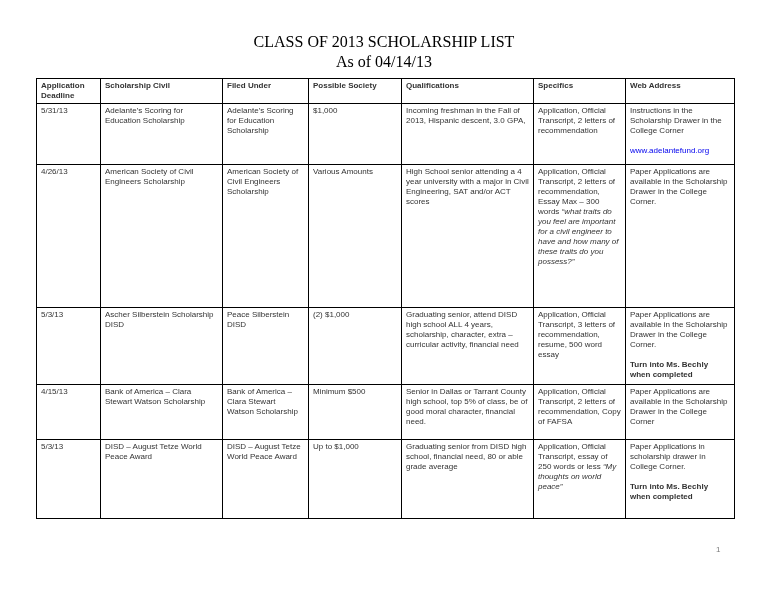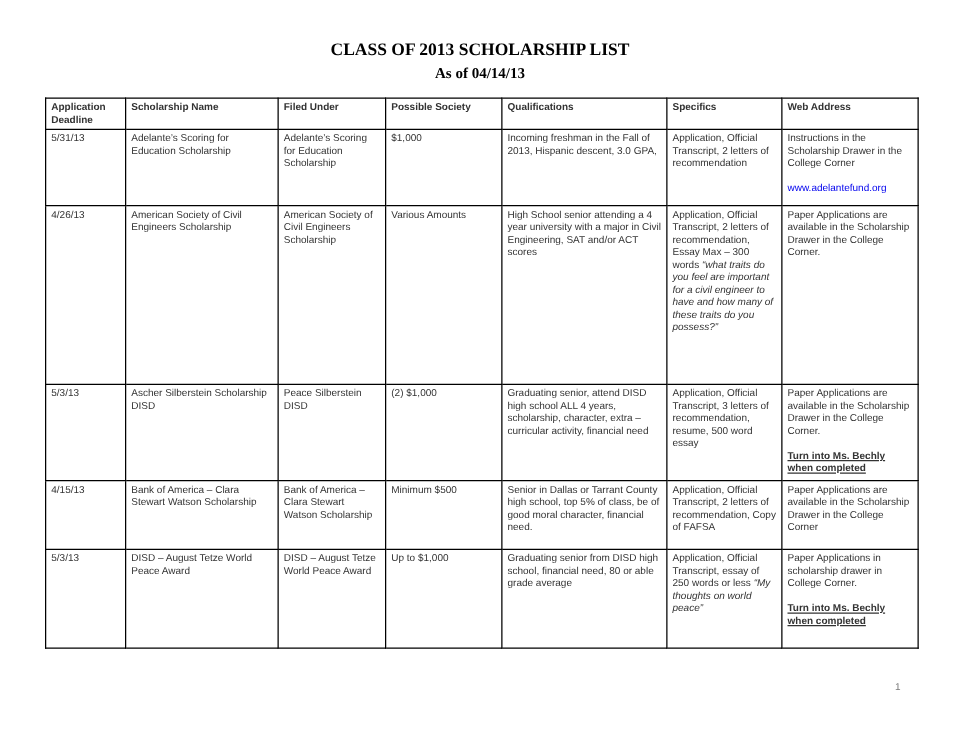--- a/index.html
+++ b/index.html
@@ -7,25 +7,25 @@
     width: 768px; height: 593px;
     background: #ffffff;
     position: relative;
     overflow: hidden;
     font-family: "Liberation Sans", sans-serif;
     color: #333333;
   }
   .doc-header { padding-top: 33px; text-align: center; }
   .doc-title {
     font-family: "Liberation Serif", serif;
-    font-weight: bold; font-size: 14px; color: #000000;
+    font-weight: normal; font-size: 16px; color: #000000;
   }
   .doc-subtitle {
     font-family: "Liberation Serif", serif;
-    font-weight: bold; font-size: 12px; color: #000000;
+    font-weight: normal; font-size: 16px; color: #000000;
     margin-top: 2px;
   }
   table.scholarship-table {
     position: absolute; left: 36px; top: 78px;
     width: 698px;
     border-collapse: collapse; table-layout: fixed;
     font-size: 8px; line-height: 1.25;
   }
   .scholarship-table th, .scholarship-table td {
     border: 1px solid #000000;
@@ -34,21 +34,21 @@
     overflow: hidden;
     word-wrap: break-word;
   }
   .scholarship-table th { font-weight: bold; color: #333333; height: 18px; }
   tbody tr:nth-child(1) td { height: 56px; }
   tbody tr:nth-child(2) td { height: 138px; }
   tbody tr:nth-child(3) td { height: 72px; }
   tbody tr:nth-child(4) td { height: 50px; }
   tbody tr:nth-child(5) td { height: 74px; }
   .italic-quote { font-style: italic; }
-  .web-bold { font-weight: bold; text-decoration: underline; }
+  .web-bold { font-weight: bold; }
   .cell-spacer { height: 10px; }
   a.web-link { color: #0000EE; cursor: pointer; }
   .page-number {
     position: absolute; left: 716px; top: 545px;
     font-size: 8px; color: #7a7a7a;
   }
 </style>
 </head>
 <body>
 
@@ -63,21 +63,21 @@
       <col style="width:122px">
       <col style="width:86px">
     <col style="width:93px">
       <col style="width:132px">
       <col style="width:92px">
     <col style="width:109px">
   </colgroup>
   <thead>
     <tr id="header-row">
         <th>Application Deadline</th>
-        <th>Scholarship Name</th>
+        <th>Scholarship Civil</th>
         <th>Filed Under</th>
         <th>Possible Society</th>
         <th>Qualifications</th>
         <th>Specifics</th>
         <th>Web Address</th>
       </tr>
   </thead>
   <tbody id="table-body">
       <tr>
         <td>5/31/13</td>

